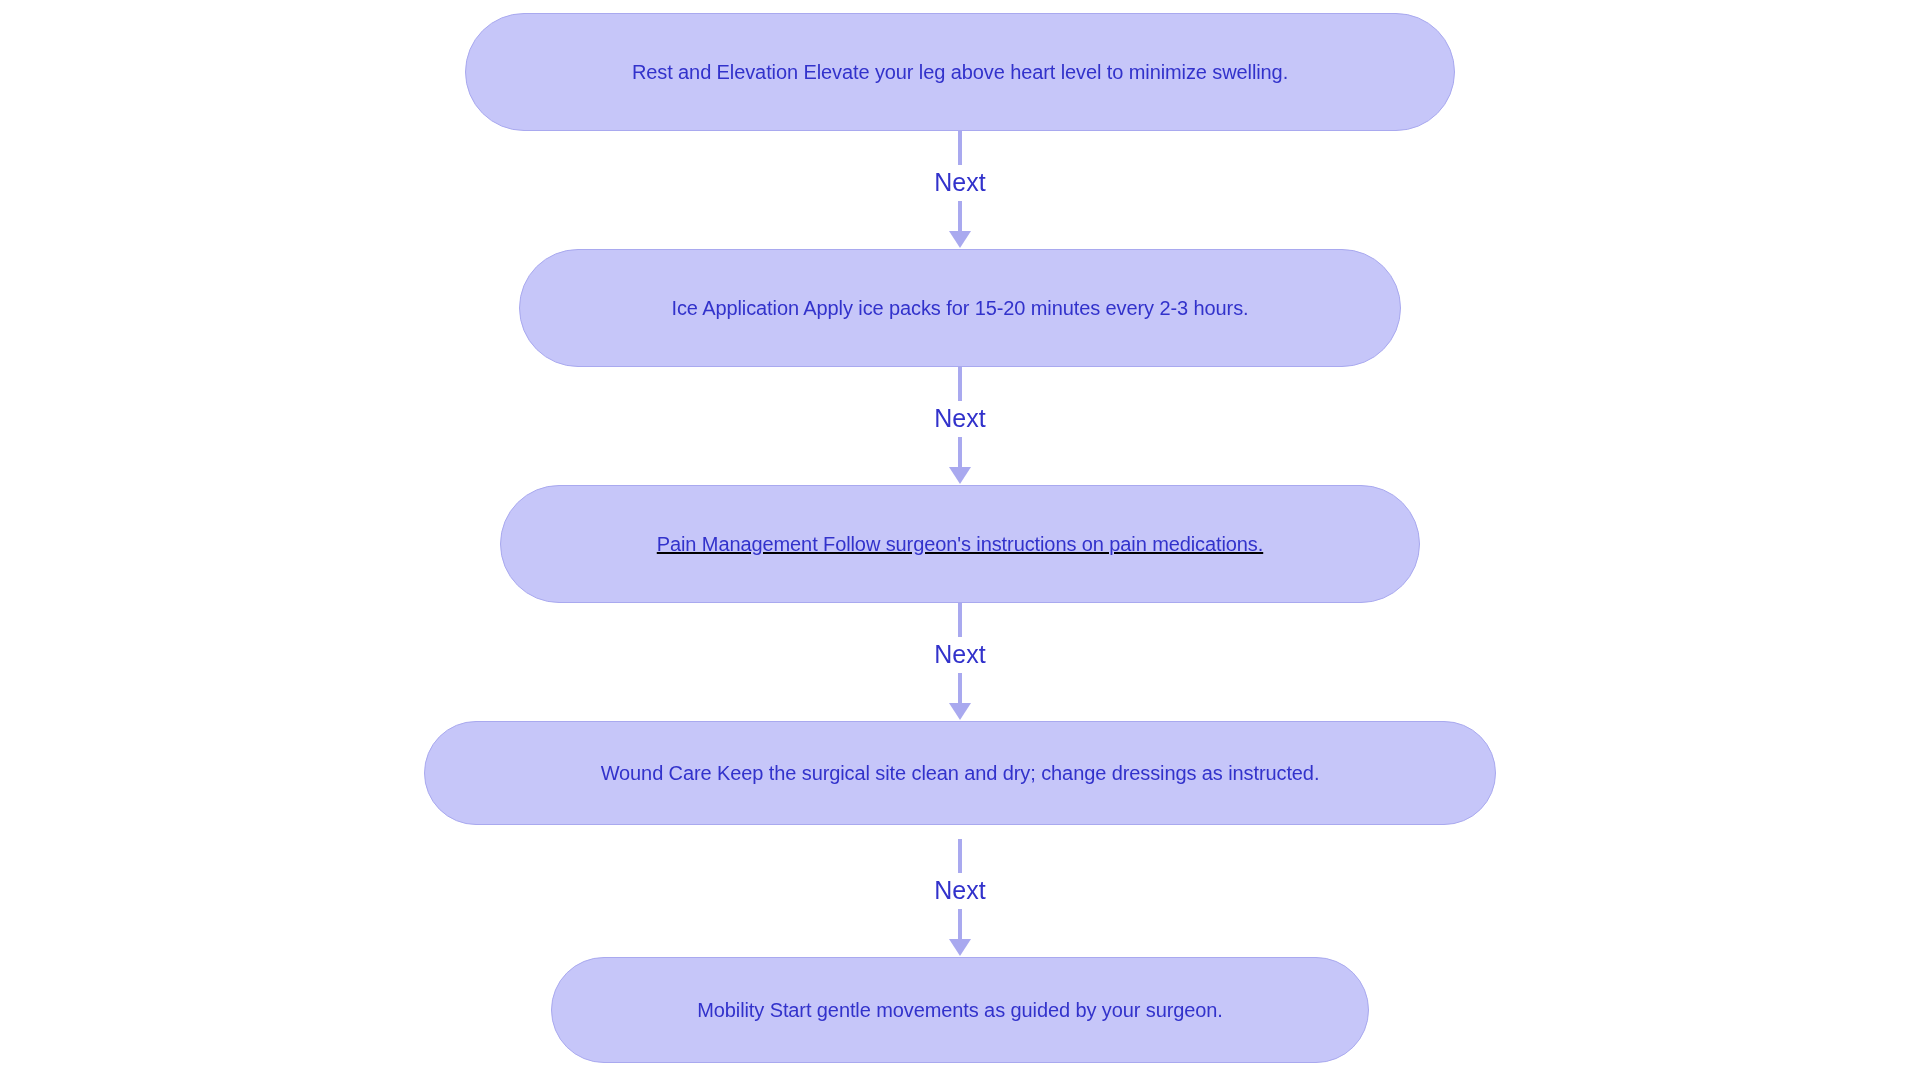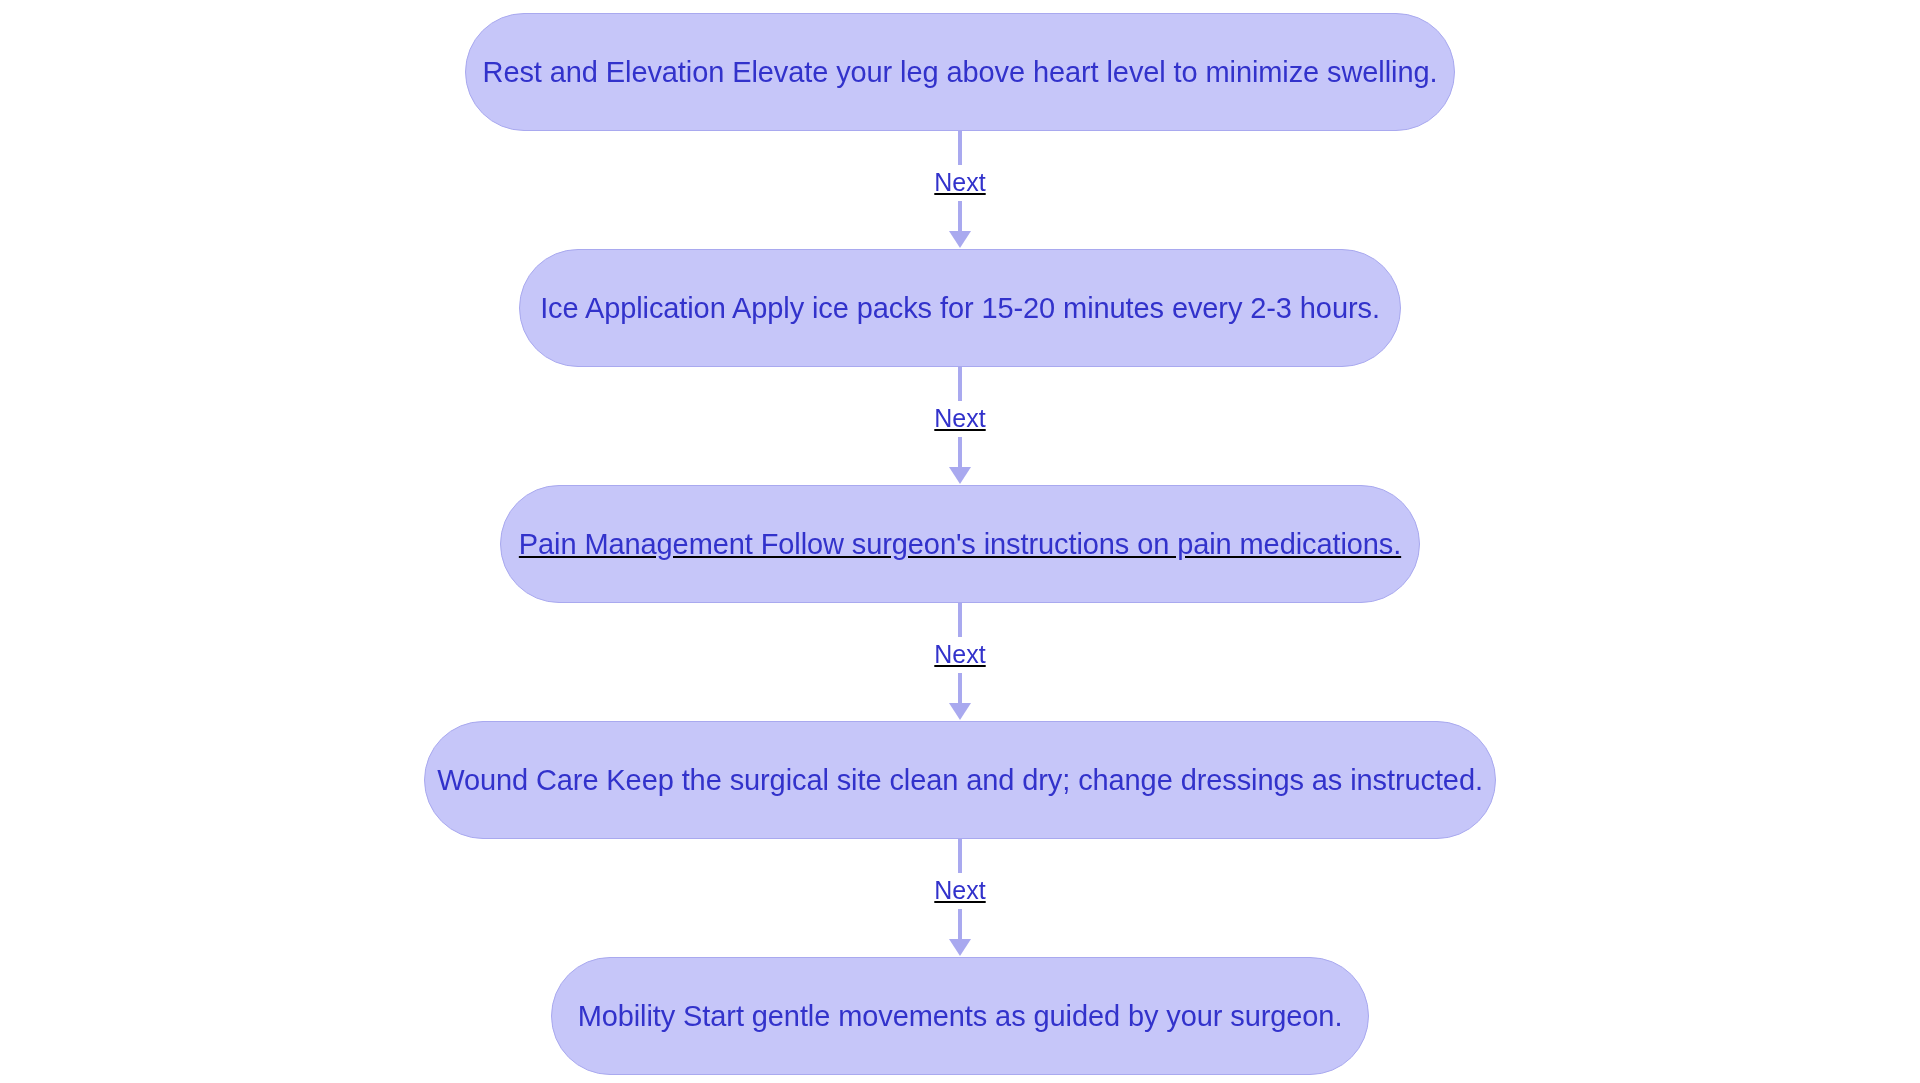--- a/index.html
+++ b/index.html
@@ -31,38 +31,37 @@
     display: flex;
     align-items: center;
     justify-content: center;
     background: #c6c6f9;
     border: 1.6px solid #a9a9ef;
     border-radius: 999px;
     padding: 0 46px;
   }
   .node-label {
     color: #3232cb;
-    font-size: 29px;
+    font-size: 20px;
     line-height: 1.25;
     letter-spacing: -0.1px;
     white-space: nowrap;
     font-weight: 400;
   }
 
   
   .connector {
     position: absolute;
     left: 50%;
     transform: translateX(-50%);
     width: 300px;
     display: flex;
     flex-direction: column;
     align-items: center;
     pointer-events: none;
-    text-decoration: underline;
   }
   .conn-line {
     width: 3.2px;
     background: #a9a9ef;
   }
   .conn-line.top    { height: 34px; }
   .conn-line.bottom { height: 30px; }
 
   .conn-label {
     color: #3232cb;
@@ -112,28 +111,28 @@
     <span class="node-label">Pain Management Follow surgeon's instructions on pain medications.</span>
   </div>
 
   <div class="connector" style="top:603px;">
     <div class="conn-line top"></div>
     <div class="conn-label">Next</div>
     <div class="conn-line bottom"></div>
     <div class="conn-arrow"></div>
   </div>
 
-  <div class="node" id="n4" style="top: 721px; height: 118px; width: 1072px;">
+  <div class="node" id="n4" style="top: 721px; height: 104px; width: 1072px;">
     <span class="node-label">Wound Care Keep the surgical site clean and dry; change dressings as instructed.</span>
   </div>
 
   <div class="connector" style="top:839px;">
     <div class="conn-line top"></div>
     <div class="conn-label">Next</div>
     <div class="conn-line bottom"></div>
     <div class="conn-arrow"></div>
   </div>
 
-  <div class="node" id="n5" style="top: 957px; height: 118px; width: 818px;">
+  <div class="node" id="n5" style="top: 957px; height: 106px; width: 818px;">
     <span class="node-label">Mobility Start gentle movements as guided by your surgeon.</span>
   </div>
 
 </div>
 
 </body></html>

